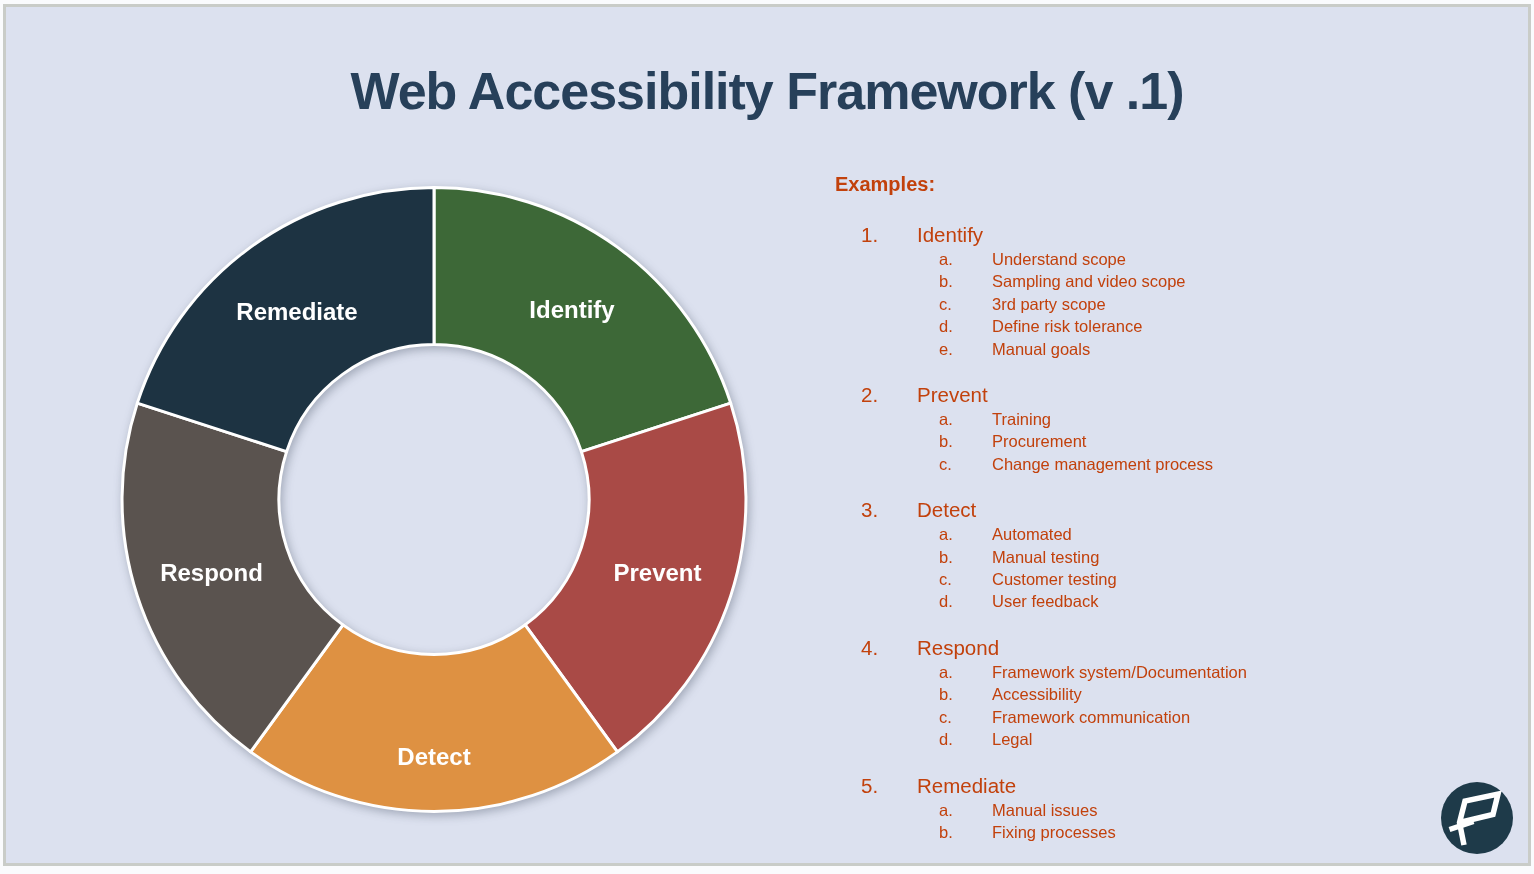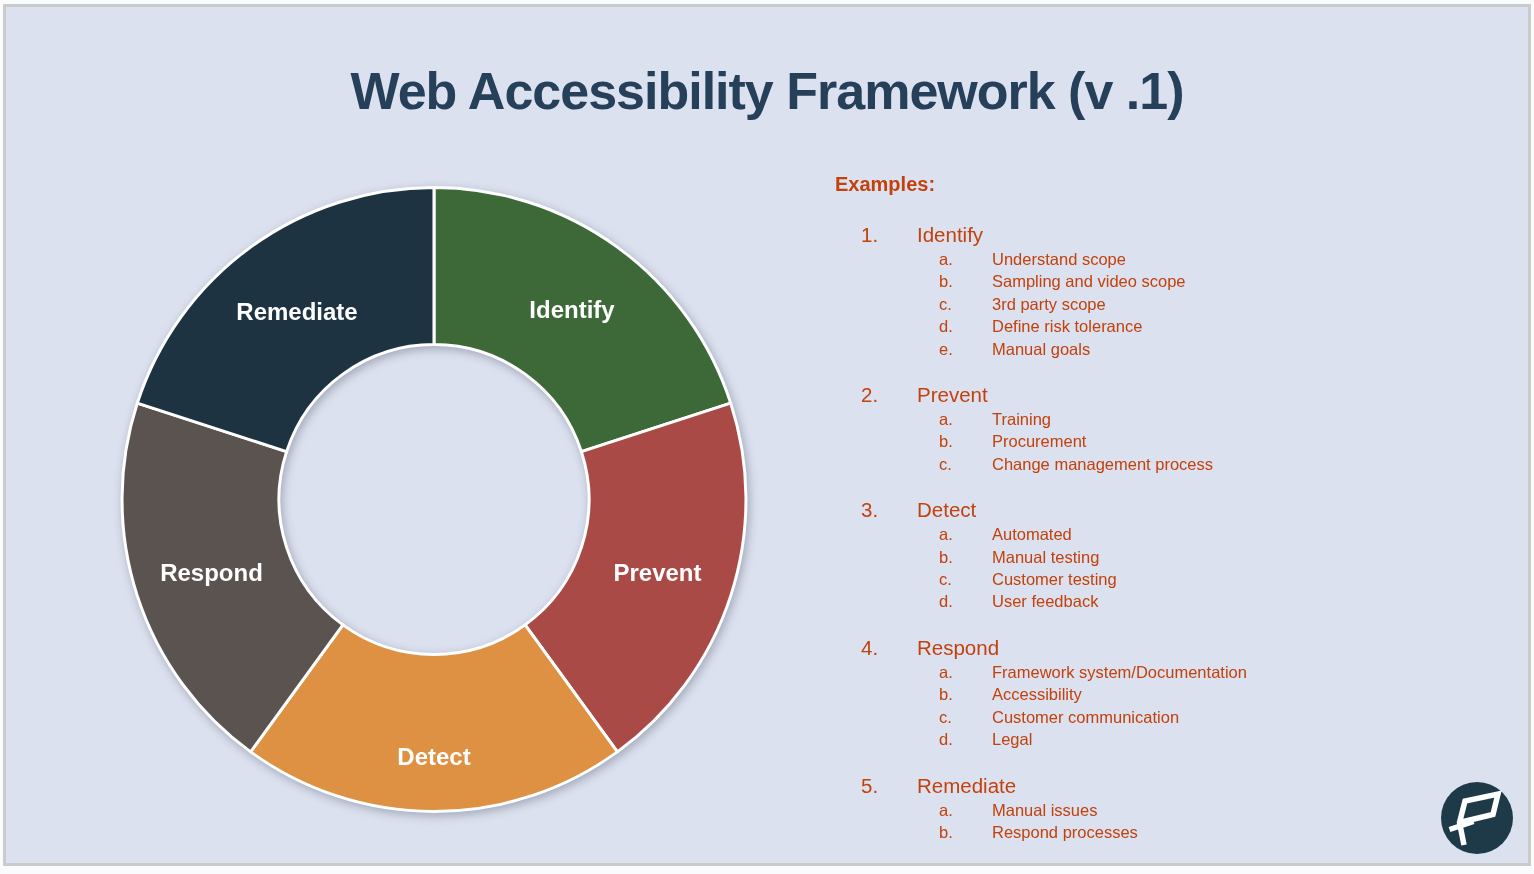--- a/index.html
+++ b/index.html
@@ -180,40 +180,40 @@
       <div class="sub-row">
         <span class="letter">a.</span>
         <span class="text">Framework system/Documentation</span>
       </div>
       <div class="sub-row">
         <span class="letter">b.</span>
         <span class="text">Accessibility</span>
       </div>
       <div class="sub-row">
         <span class="letter">c.</span>
-        <span class="text">Customer communication</span>
+        <span class="text">Framework communication</span>
       </div>
       <div class="sub-row">
         <span class="letter">d.</span>
         <span class="text">Legal</span>
       </div>
     </div>
 
     <div class="group">
       <div class="group-header">
         <span class="num">5.</span>
         <span class="label">Remediate</span>
       </div>
       <div class="sub-row">
         <span class="letter">a.</span>
         <span class="text">Manual issues</span>
       </div>
       <div class="sub-row">
         <span class="letter">b.</span>
-        <span class="text">Respond processes</span>
+        <span class="text">Fixing processes</span>
       </div>
     </div>
   </div>
 
   <div class="logo">
     <svg viewBox="-36 -36 72 72" width="72" height="72">
       <circle cx="0" cy="0" r="36" fill="#1e3a49"></circle>
       <path class="glyph" d="M -13,27 L -17.5,4.5 L -12,-17 L 21,-24 L 16,-3.5 L -17.5,4.5"></path>
       <path class="glyph" d="M -27.5,11.5 L -3.5,3.5"></path>
     </svg>

